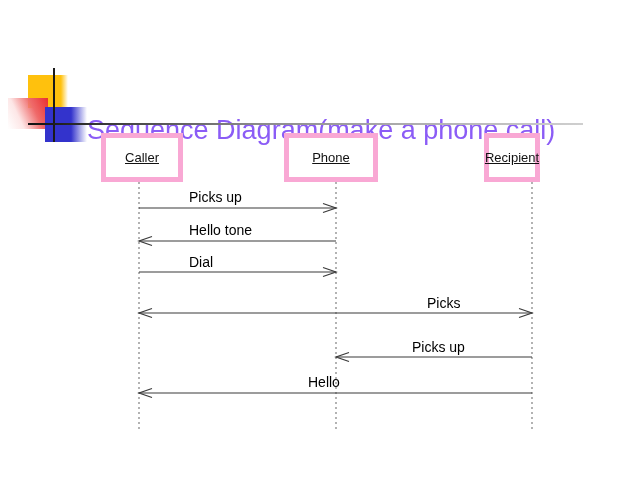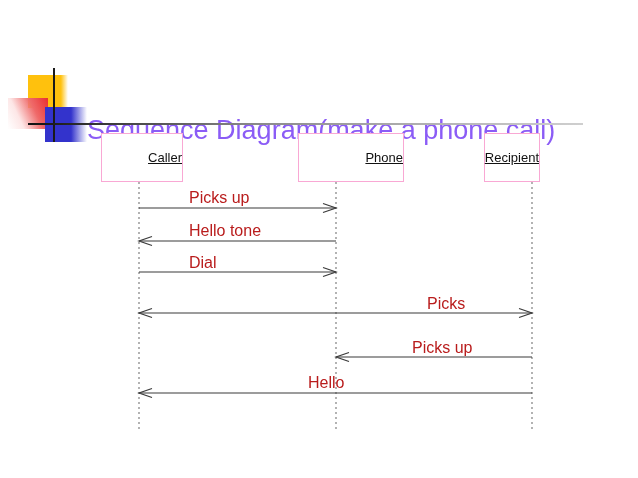--- a/index.html
+++ b/index.html
@@ -38,39 +38,39 @@
     margin-top:33px;
   }
   .title-rule{
     position:absolute;left:28px;top:123px;width:555px;height:2px;
     background:linear-gradient(to right,#111 0%,#333 12%,#888 40%,#b5b5b5 75%,#cfcfcf 100%);
   }
 
   
   .actor-box{
     position:absolute;top:133px;height:49px;
-    background:#ffffff;border:1px solid #f9a8d4;
-    display:flex;align-items:center;justify-content:flex-end;
+    background:#ffffff;border:5px solid #f9a8d4;
+    display:flex;align-items:center;justify-content:center;
     box-sizing:border-box;
     font-size:13px;color:#111111;
   }
   .actor-box span{text-decoration:underline;}
   .box-caller{left:101px;width:82px;}
-  .box-phone{left:298px;width:106px;}
+  .box-phone{left:284px;width:94px;}
   .box-recipient{left:484px;width:56px;}
 
   
   .overlay{position:absolute;left:0;top:0;}
   .lifeline{stroke:#8a8a8a;stroke-width:1.3;stroke-dasharray:2 3;fill:none;}
   .msg-line{stroke:#3a3a3a;stroke-width:1.2;fill:none;}
   .msg-head{stroke:#3a3a3a;stroke-width:1.2;fill:none;stroke-linejoin:miter;}
 
   
   .msg-label{
-    position:absolute;font-size:16px;color:#b91c1c;white-space:nowrap;
+    position:absolute;font-size:14px;color:#000000;white-space:nowrap;
   }
   .ml0{left:189px;top:189px;}
   .ml1{left:189px;top:222px;}
   .ml2{left:189px;top:254px;}
   .ml3{left:188px;top:295px;}
   .ml4{left:427px;top:295px;}
   .ml5{left:412px;top:339px;}
   .ml6{left:308px;top:374px;}
 </style>
 </head>

